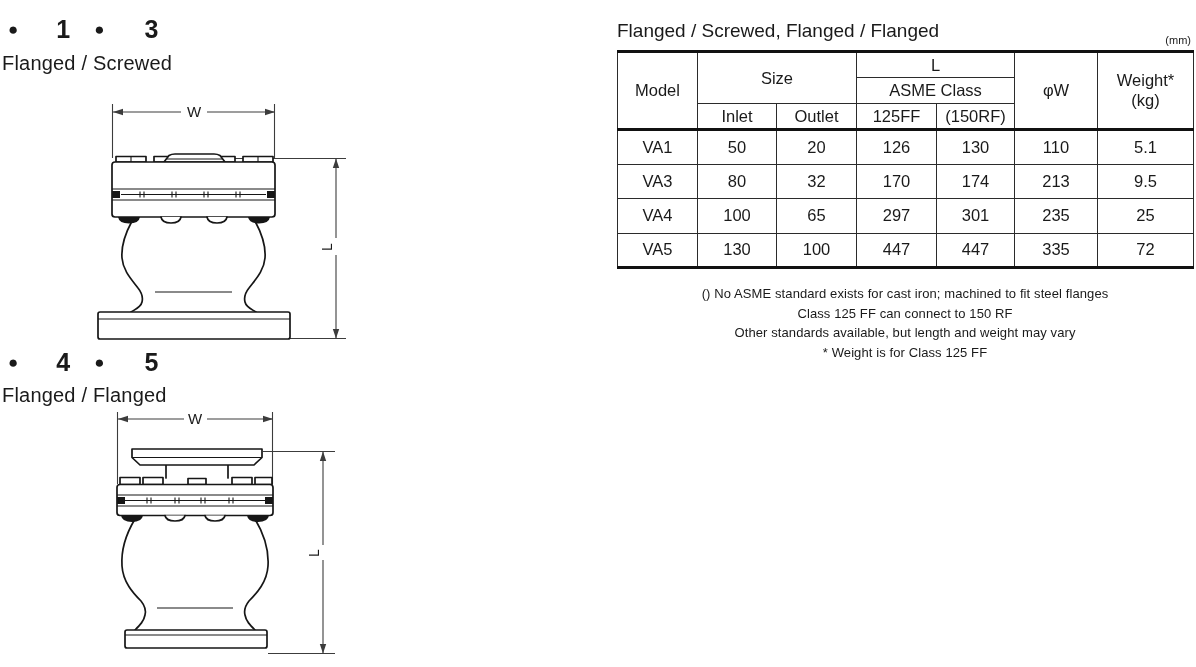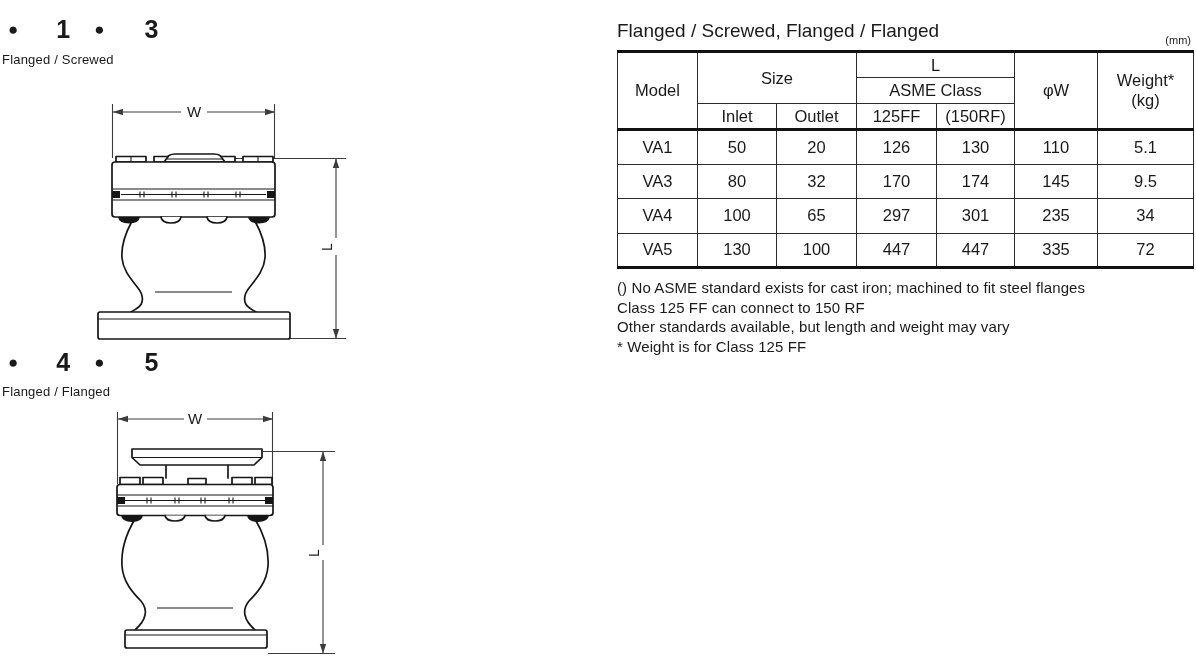--- a/index.html
+++ b/index.html
@@ -9,37 +9,37 @@
   }
   .abs{position:absolute;}
 
   
   .model-header{display:flex;align-items:center;height:30px;}
   .model-header .bullet{font-size:17px;line-height:1;}
   .model-header .num{font-size:25px;font-weight:bold;line-height:1;}
   .model-header .gap-a{width:38px;}
   .model-header .gap-b{width:24px;}
   .model-header .gap-c{width:40px;}
-  .caption{font-size:13px;letter-spacing:0.2px;}
+  .caption{font-size:20px;letter-spacing:0.2px;}
 
   
   .table-wrap{width:576px;}
   .table-title-row{position:relative;height:34px;}
   .table-title{position:absolute;left:0;right:0;top:4px;text-align:left;font-size:19px;}
   .table-unit{position:absolute;right:2px;bottom:4px;font-size:11px;}
   table.dim-table{border-collapse:collapse;table-layout:fixed;width:576px;
     border-top:3px solid #111;border-bottom:3px solid #111;}
   table.dim-table th, table.dim-table td{
     border:1px solid #2b2b2b;text-align:center;vertical-align:middle;
     font-weight:normal;font-size:16.5px;padding:0;}
   table.dim-table thead{border-bottom:3px solid #111;}
   table.dim-table thead tr{height:26px;}
   table.dim-table tbody tr{height:34.5px;}
   .weight-head{line-height:1.2;}
-  .notes{margin-top:9px;font-size:15px;line-height:19.5px;letter-spacing:0.1px;}
+  .notes{margin-top:15px;font-size:13px;line-height:19.5px;letter-spacing:0.1px;text-align:center;}
 
   
   svg .outline{stroke:#161616;stroke-width:1.7;fill:#ffffff;stroke-linejoin:round;stroke-linecap:round;}
   svg .thin{stroke:#161616;stroke-width:1.1;fill:none;}
   svg .dark{fill:#161616;stroke:none;}
   svg .dim{stroke:#3c3c3c;stroke-width:1.1;fill:none;}
   svg .dimfill{fill:#3c3c3c;stroke:none;}
   svg text{fill:#1a1a1a;font-family:"Liberation Sans",sans-serif;}
 </style>
 </head>
@@ -232,31 +232,31 @@
         <td>130</td>
         <td>110</td>
         <td>5.1</td>
       </tr>
       <tr>
         <td>VA3</td>
         <td>80</td>
         <td>32</td>
         <td>170</td>
         <td>174</td>
-        <td>145</td>
+        <td>213</td>
         <td>9.5</td>
       </tr>
       <tr>
         <td>VA4</td>
         <td>100</td>
         <td>65</td>
         <td>297</td>
         <td>301</td>
         <td>235</td>
-        <td>34</td>
+        <td>25</td>
       </tr>
       <tr>
         <td>VA5</td>
         <td>130</td>
         <td>100</td>
         <td>447</td>
         <td>447</td>
         <td>335</td>
         <td>72</td>
       </tr>

